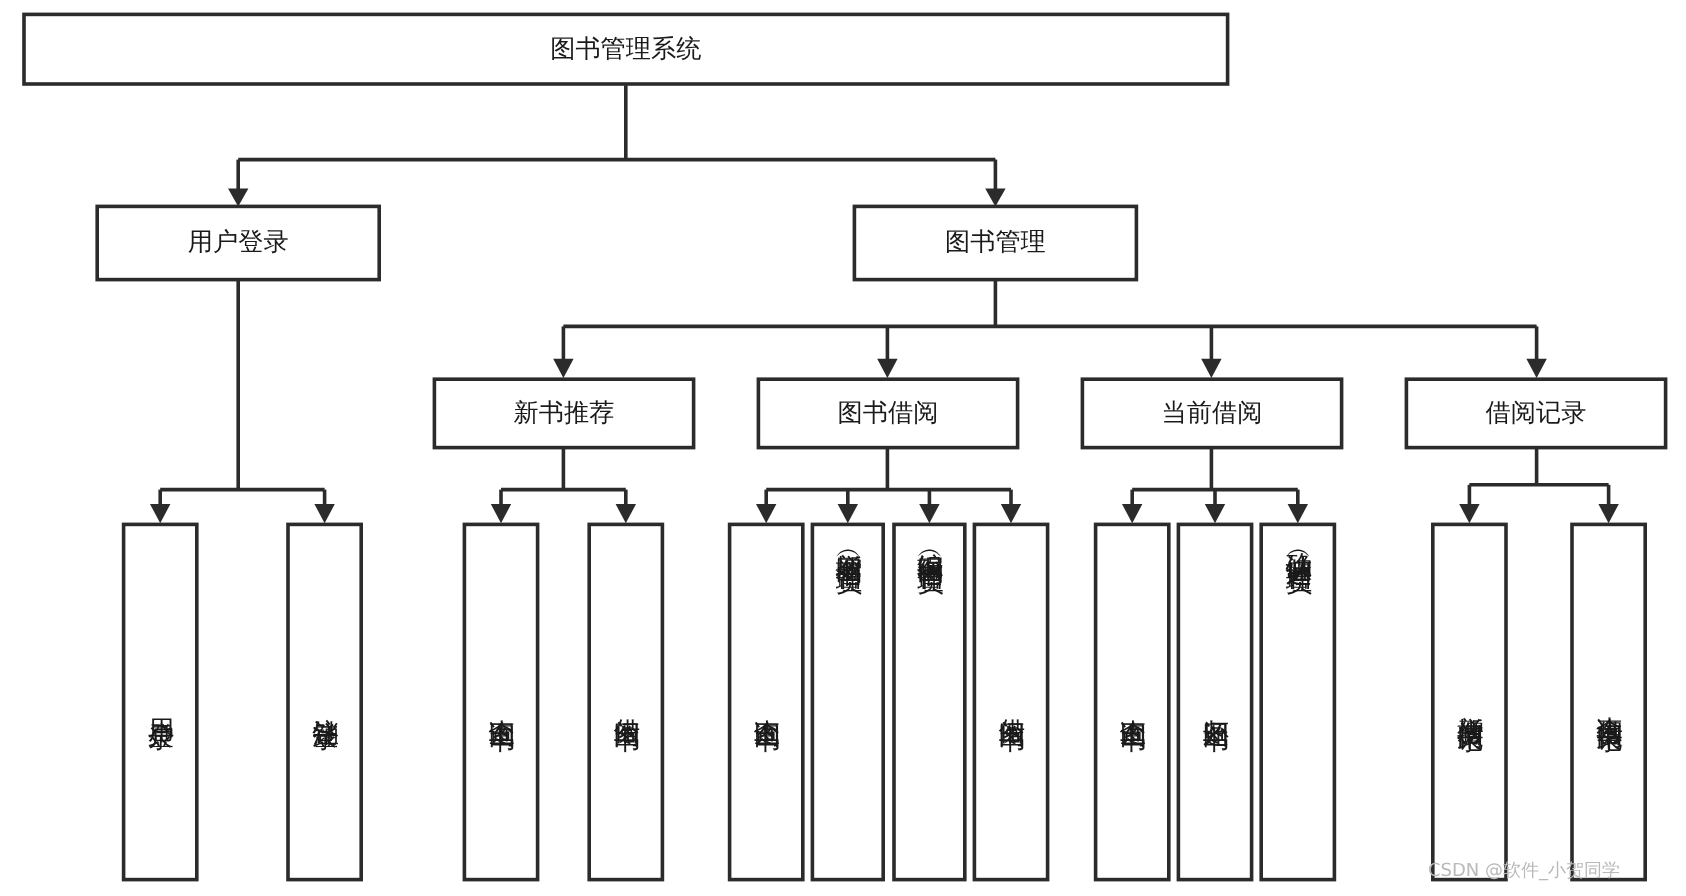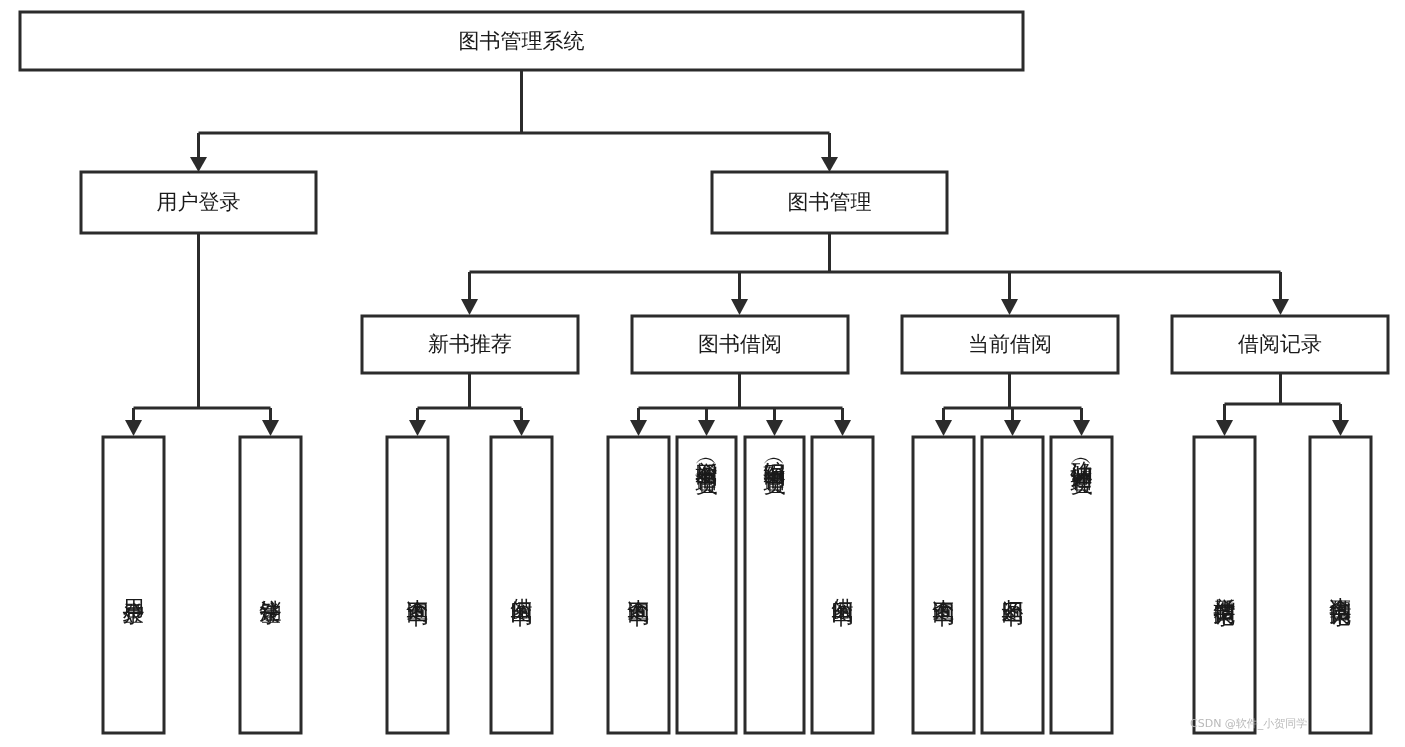--- a/index.html
+++ b/index.html
@@ -65,21 +65,21 @@
     font-family: "DejaVu Sans", "Liberation Sans", sans-serif;
     font-size: 22px;
     line-height: 1.08;
     letter-spacing: 2px;
     color: #1a1a1a;
     white-space: nowrap;
   }
   .watermark {
     position: absolute;
     font-family: "DejaVu Sans", "Liberation Sans", sans-serif;
-    font-size: 11px;
+    font-size: 15px;
     color: #b9b9b9;
     white-space: nowrap;
     pointer-events: none;
   }
 </style>
 </head>
 <body>
 
 <div id="diagram-root">
 

